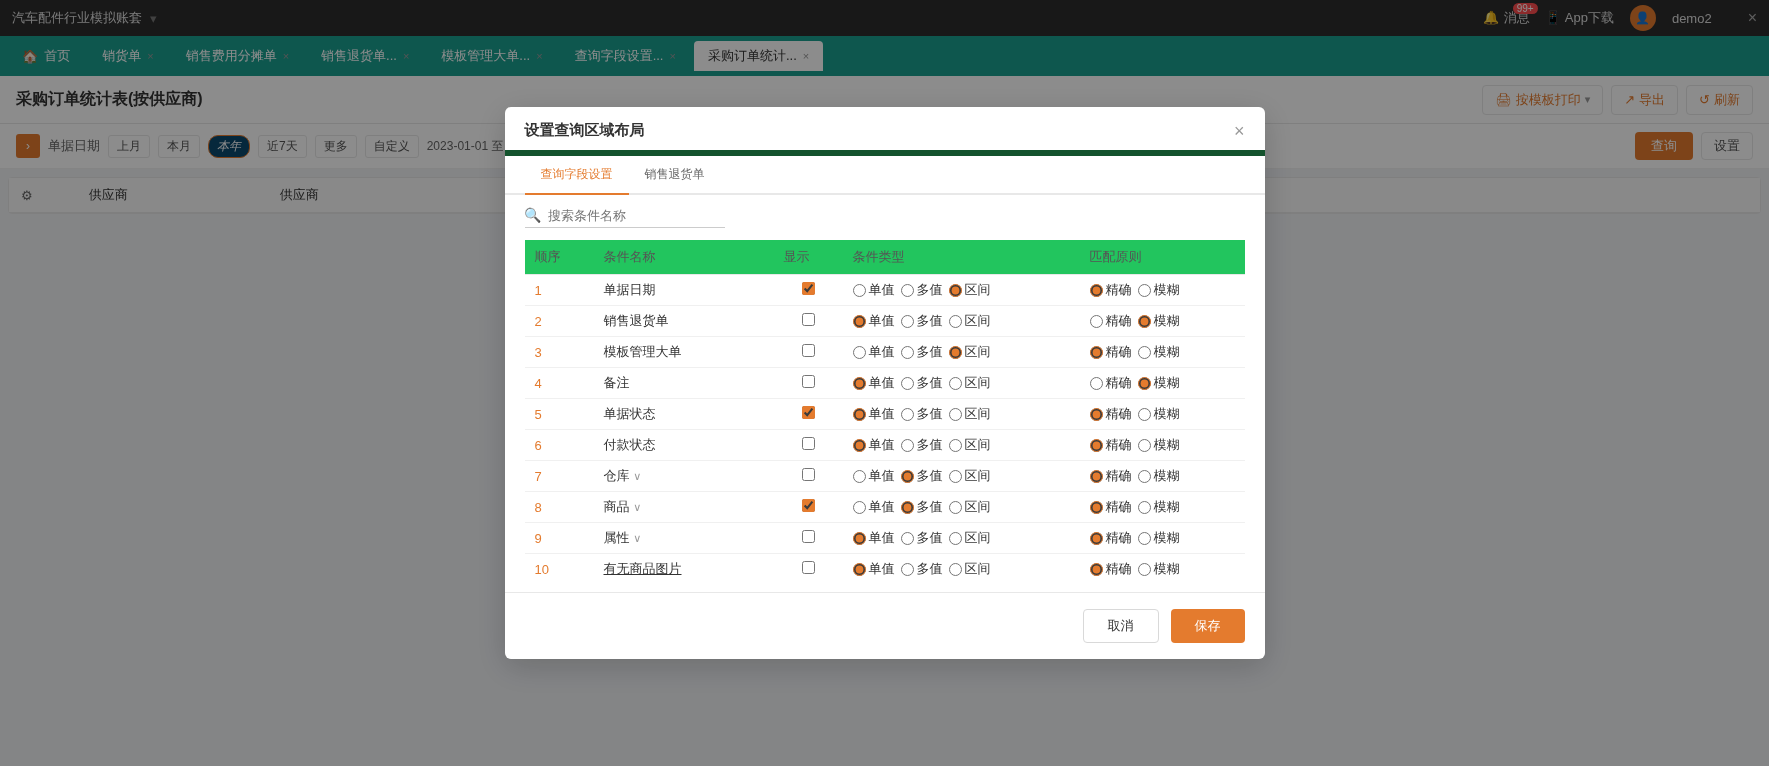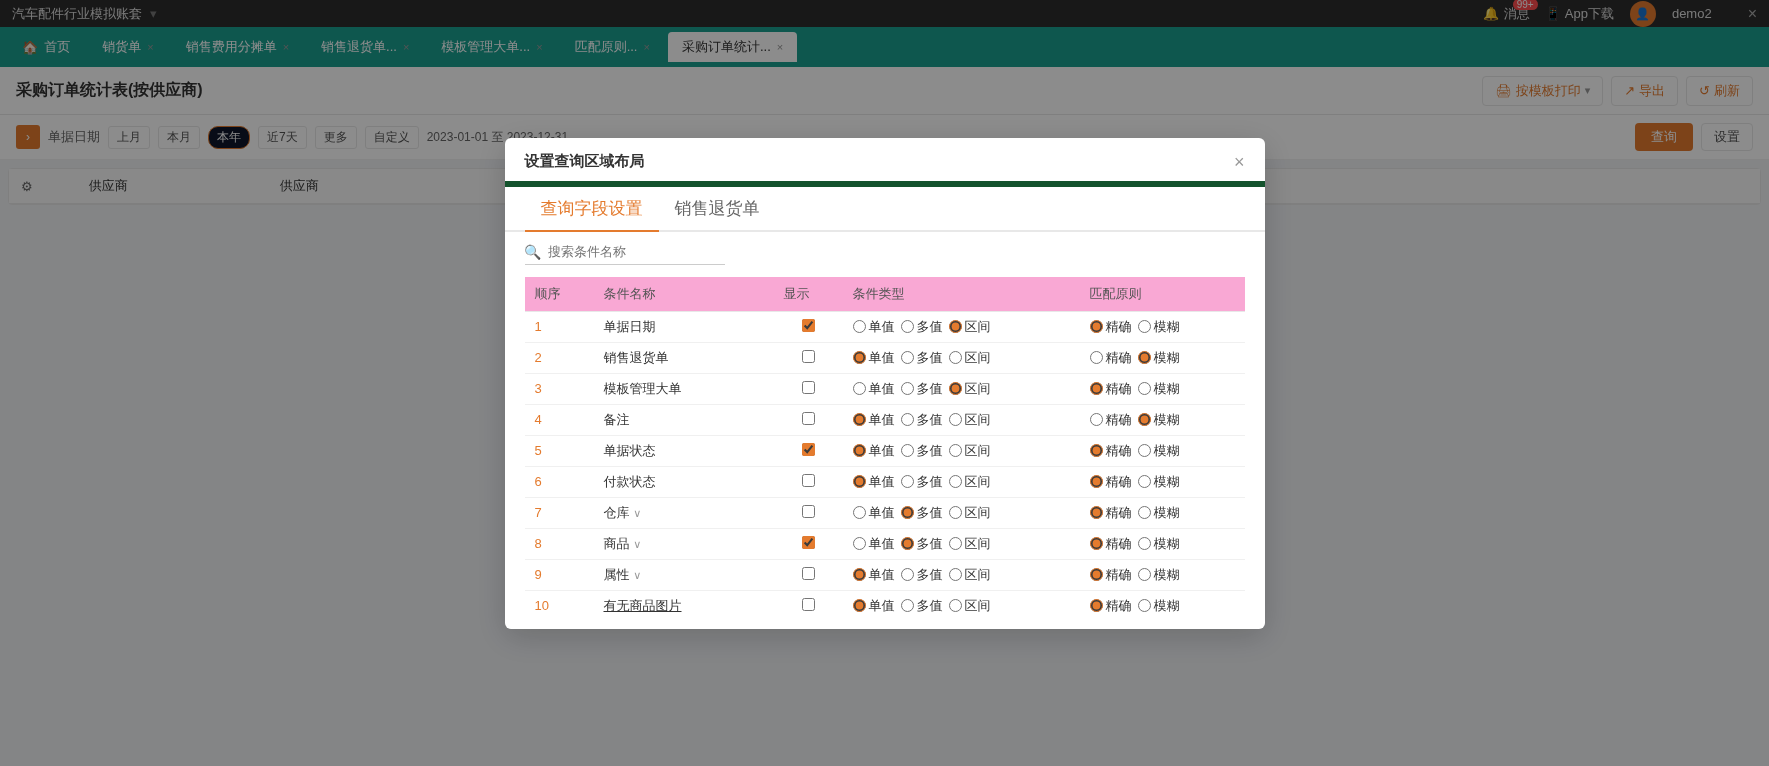--- a/index.html
+++ b/index.html
@@ -1,20 +1,20 @@
 <!DOCTYPE html>
 <html><head>
   <meta charset="utf-8">
   <style>
     * { box-sizing: border-box; margin: 0; padding: 0; }
     body { font-family: 'Microsoft YaHei', Arial, sans-serif; font-size: 13px; background: #f0f2f5; overflow: hidden; }
 
     
     .top-bar {
-      height: 27px;
+      height: 36px;
       background: #2d2d2d;
       display: flex;
       align-items: center;
       justify-content: space-between;
       padding: 0 12px;
       color: #ccc;
     }
     .top-bar-left { display: flex; align-items: center; gap: 8px; font-size: 13px; color: #ddd; }
     .top-bar-right { display: flex; align-items: center; gap: 16px; font-size: 13px; color: #ddd; }
     .top-bar-right .notification { position: relative; cursor: pointer; }
@@ -67,21 +67,21 @@
       background: #fff;
       padding: 8px 16px;
       display: flex;
       align-items: center;
       gap: 8px;
       border-bottom: 1px solid #f0f0f0;
     }
     .filter-toggle { background: #e47b2e; color: #fff; border: none; width: 24px; height: 24px; border-radius: 3px; cursor: pointer; font-size: 12px; }
     .filter-label { color: #666; font-size: 13px; }
     .date-btn { padding: 2px 8px; border: 1px solid #e8e8e8; border-radius: 3px; cursor: pointer; font-size: 12px; color: #555; background: #fff; }
-    .date-btn.active { background: #0f172a; color: #fff; border-color: #e47b2e; border-radius: 10px; }
+    .date-btn.active { background: #0c4a6e; color: #fff; border-color: #e47b2e; border-radius: 10px; font-style: italic; }
     .date-range { color: #666; font-size: 12px; }
     .btn-query { background: #e47b2e; color: #fff; border: none; padding: 4px 16px; border-radius: 4px; cursor: pointer; font-size: 13px; margin-left: auto; }
     .btn-setting { background: #fff; border: 1px solid #e8e8e8; padding: 4px 12px; border-radius: 4px; cursor: pointer; font-size: 13px; color: #555; }
 
     
     .table-area {
       background: #fff;
       margin: 8px;
       border: 1px solid #e8e8e8;
       border-radius: 4px;
@@ -128,21 +128,21 @@
     .dialog-close { background: none; border: none; font-size: 18px; color: #999; cursor: pointer; line-height: 1; }
 
     .dialog-tabs {
       display: flex;
       gap: 0;
       padding: 0 20px;
       border-bottom: 2px solid #e8e8e8;
     }
     .dialog-tab {
       padding: 10px 16px;
-      font-size: 17px;
+      font-size: 12px;
       color: #666;
       cursor: pointer;
       border-bottom: 2px solid transparent;
       margin-bottom: -2px;
     }
     .dialog-tab.active { color: #e47b2e; border-bottom-color: #e47b2e; font-weight: 500; }
 
     .dialog-body { padding: 12px 20px; flex: 1; overflow: hidden; display: flex; flex-direction: column; }
 
     
@@ -159,21 +159,21 @@
       outline: none;
       font-size: 13px;
       color: #999;
       width: 160px;
       background: transparent;
     }
     .search-icon { color: #999; font-size: 14px; margin-right: 6px; }
 
     
     .query-table { width: 100%; border-collapse: collapse; font-size: 13px; }
-    .query-table thead tr { background: #f9a8d4; }
+    .query-table thead tr { background: #22c55e; }
     .query-table thead th { padding: 8px 10px; text-align: left; font-weight: 500; color: #555; border-bottom: 1px solid #e8e8e8; }
     .query-table tbody tr { border-bottom: 1px solid #f0f0f0; }
     .query-table tbody td { padding: 6px 10px; color: #333; vertical-align: middle; }
 
     .order-num { color: #e47b2e; font-weight: 500; }
 
     
     .radio-group { display: flex; align-items: center; gap: 6px; }
     .radio-item { display: flex; align-items: center; gap: 3px; cursor: pointer; white-space: nowrap; }
     .radio-item input[type=radio] { accent-color: #e47b2e; cursor: pointer; }
@@ -233,21 +233,21 @@
   </div>
   <div class="tab-item">
     <span>销售退货单...</span>
     <span class="tab-close">×</span>
   </div>
   <div class="tab-item">
     <span>模板管理大单...</span>
     <span class="tab-close">×</span>
   </div>
   <div class="tab-item">
-    <span>匹配原则...</span>
+    <span>查询字段设置...</span>
     <span class="tab-close">×</span>
   </div>
   <div class="tab-item active">
     <span>采购订单统计...</span>
     <span class="tab-close">×</span>
   </div>
 </div>
 
 <div class="page-header">
   <span class="page-title">采购订单统计表(按供应商)</span>
@@ -652,14 +652,18 @@
                       <span>模糊</span>
                     </label>
                   </div>
                 </td>
               </tr>
             </tbody>
         </table>
       </div>
     </div>
 
+    <div class="dialog-footer">
+      <button class="btn-cancel">取消</button>
+      <button class="btn-save">保存</button>
+    </div>
   </div>
 </div>
 
 </body></html>

